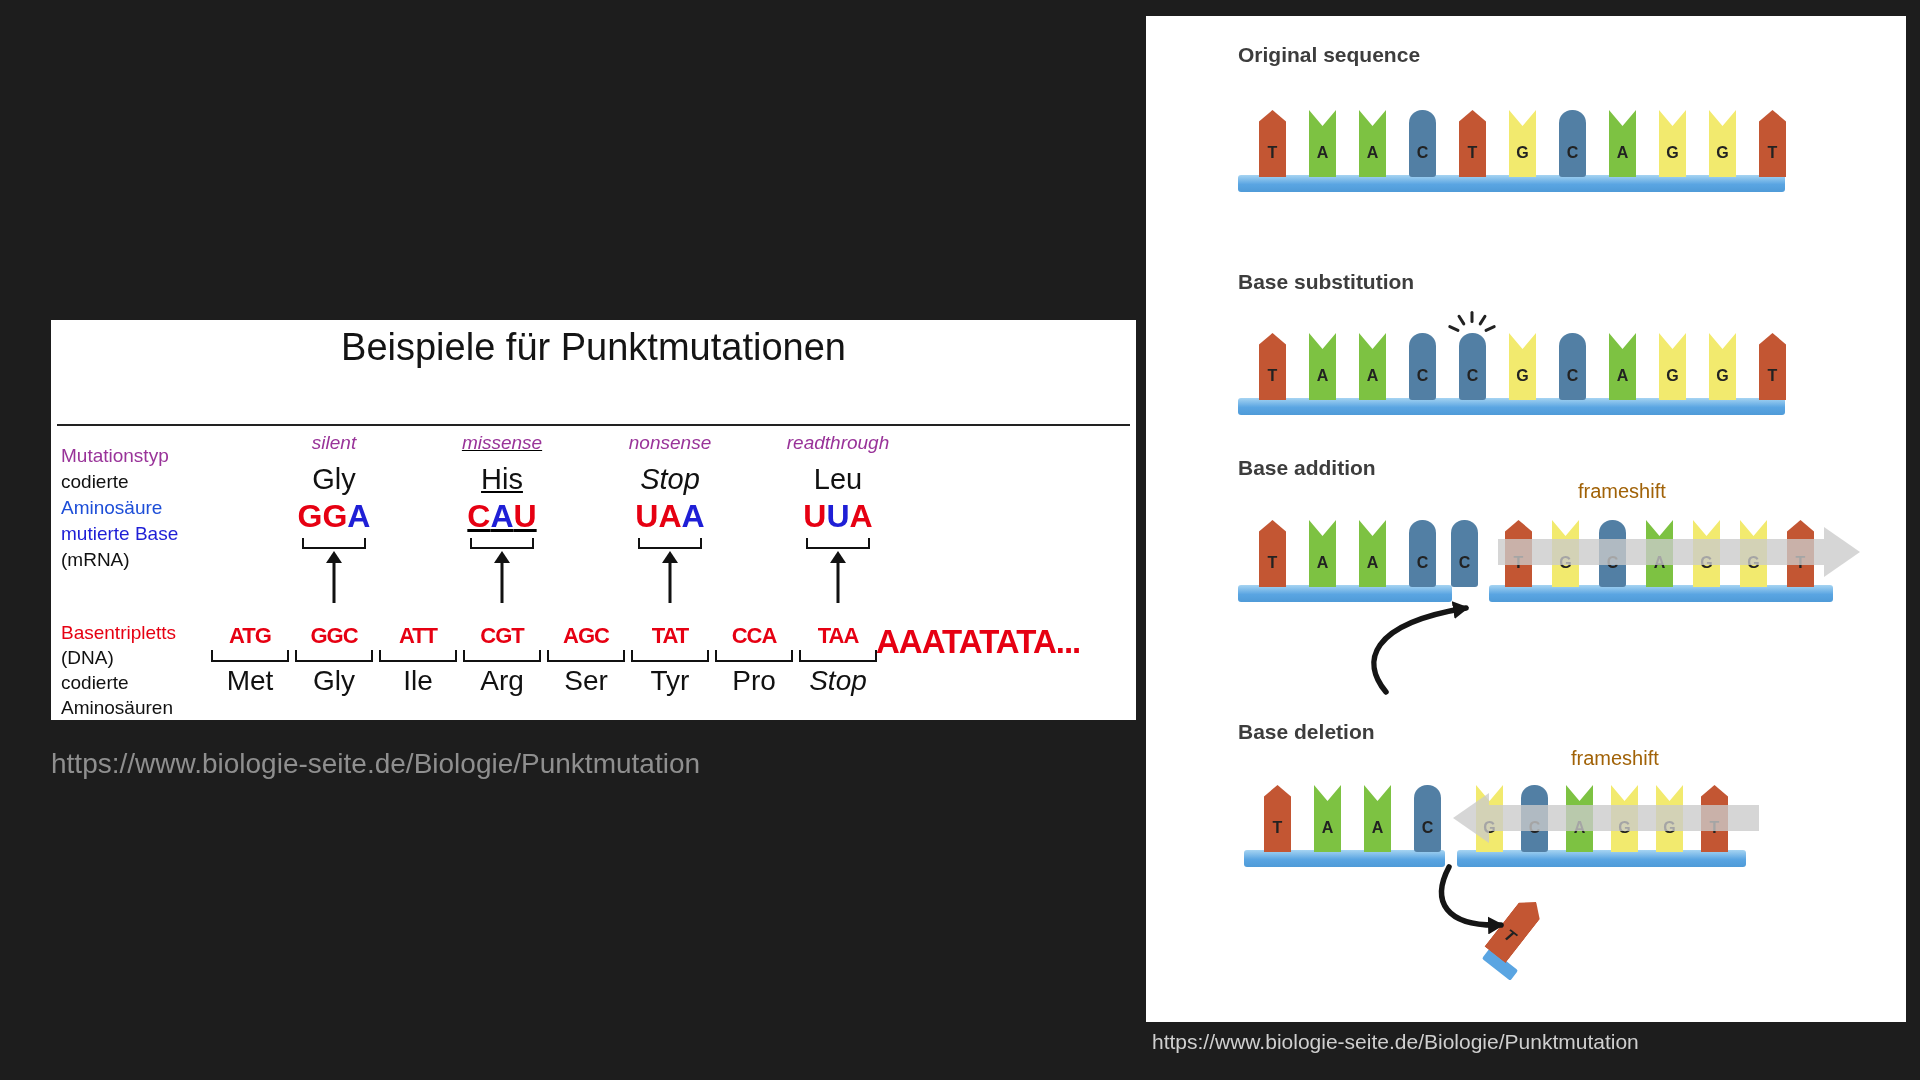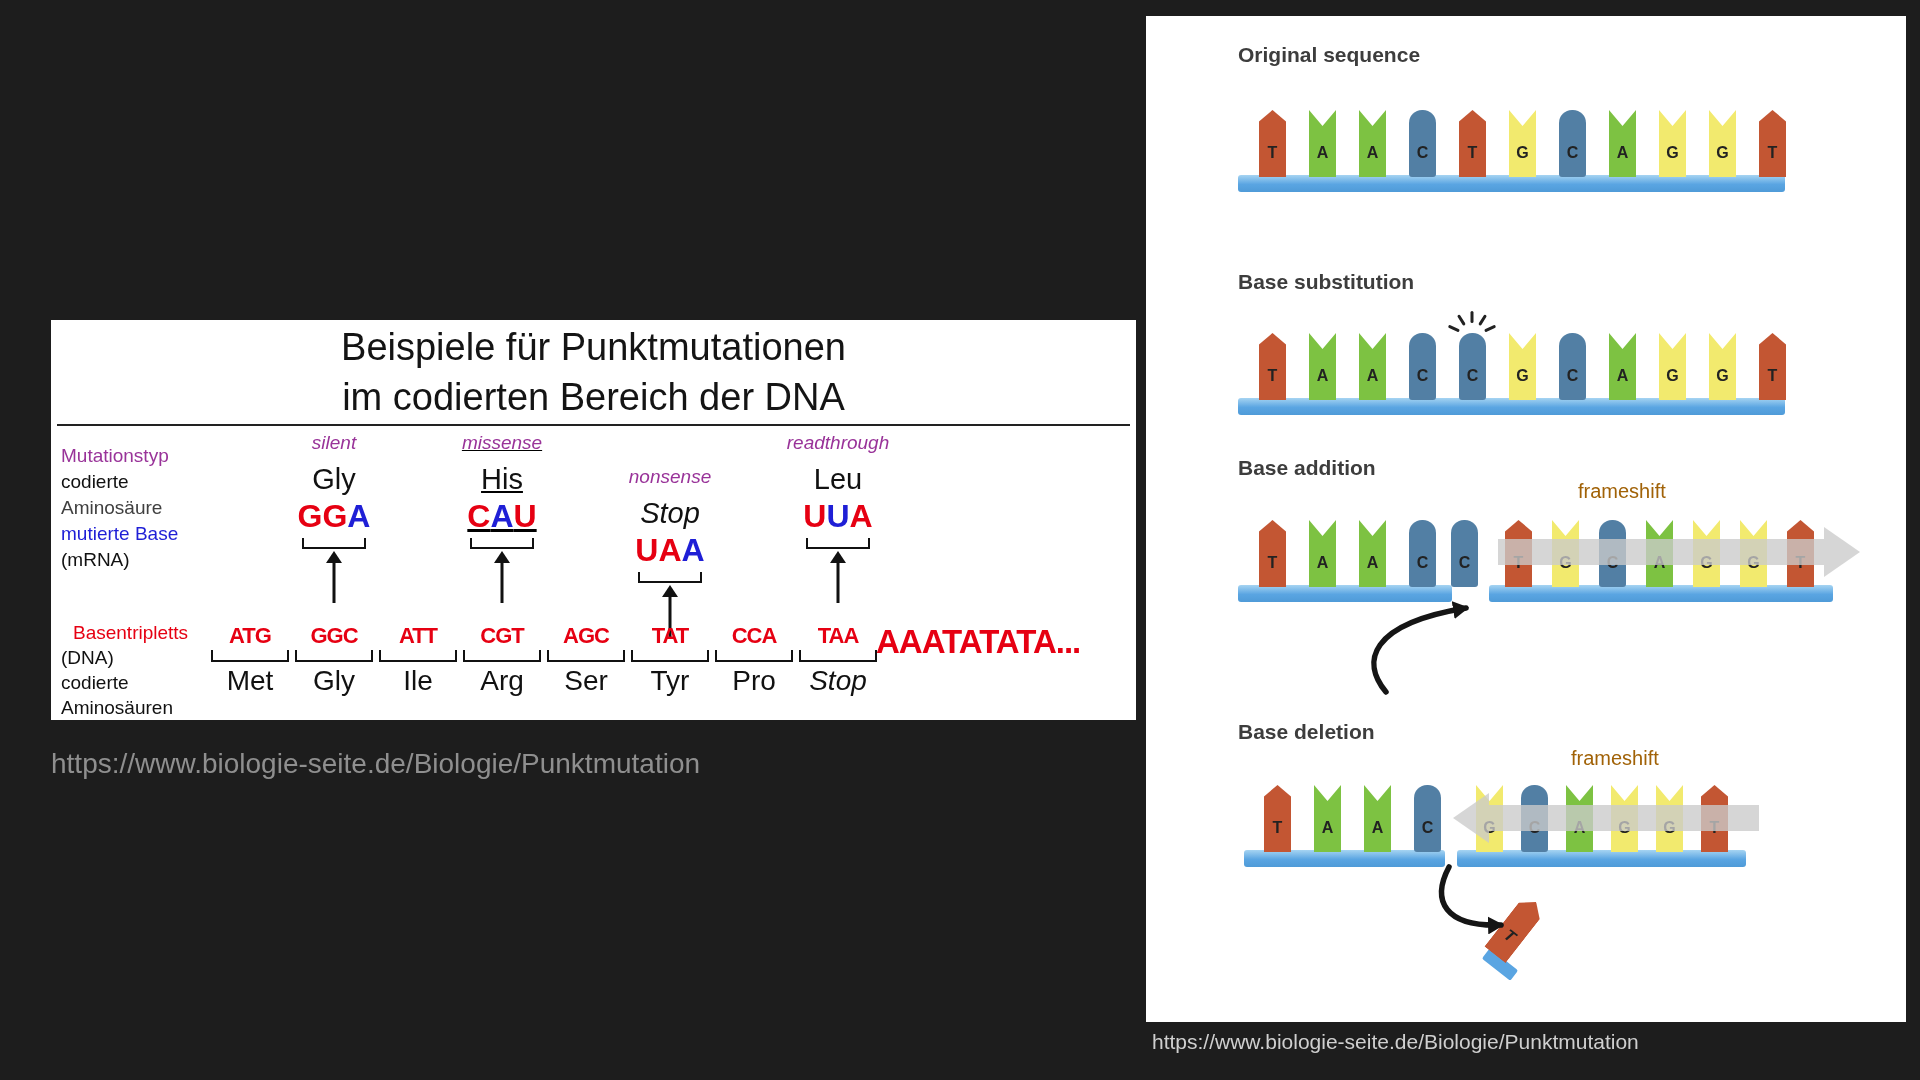--- a/index.html
+++ b/index.html
@@ -82,52 +82,51 @@
 </style>
 </head>
 <body>
 
 <div class="slide">
 
 
   <div class="left-panel">
     <div class="fig-title">
       <div>Beispiele für Punktmutationen</div>
-      <div>im codierten Bereich der DNA</div>
     </div>
     <div class="fig-rule"></div>
     <div class="labels-top" id="labels-top">
         <div class="fig-label" style="color: rgb(153, 51, 153);">Mutationstyp</div>
         <div class="fig-label" style="color: rgb(17, 17, 17);">codierte</div>
-        <div class="fig-label" style="color: #404040;">Aminosäure</div>
+        <div class="fig-label" style="color: #1d4ed8;">Aminosäure</div>
         <div class="fig-label" style="color: rgb(31, 31, 214);">mutierte Base</div>
         <div class="fig-label" style="color: rgb(17, 17, 17);">(mRNA)</div>
       </div>
     <div class="labels-bottom" id="labels-bottom">
-        <div class="fig-label" style="color: rgb(230, 0, 18); margin-left: 12px;">Basentripletts</div>
+        <div class="fig-label" style="color: rgb(230, 0, 18);">Basentripletts</div>
         <div class="fig-label" style="color: rgb(17, 17, 17);">(DNA)</div>
         <div class="fig-label" style="color: rgb(17, 17, 17);">codierte</div>
         <div class="fig-label" style="color: rgb(17, 17, 17);">Aminosäuren</div>
       </div>
     <div id="mutation-layer">
         <div class="mut-col" style="left: 218px;">
           <div class="mut-type">silent</div>
           <div class="mut-amino">Gly</div>
           <div class="mut-codon"><span class="c-red">G</span><span class="c-red">G</span><span class="c-blue">A</span></div>
           <div class="u-bracket mrna-bracket"></div>
           <div class="up-arrow"></div>
         </div>
         <div class="mut-col" style="left: 386px; text-decoration: underline;">
           <div class="mut-type">missense</div>
           <div class="mut-amino">His</div>
           <div class="mut-codon"><span class="c-red">C</span><span class="c-blue">A</span><span class="c-red">U</span></div>
           <div class="u-bracket mrna-bracket"></div>
           <div class="up-arrow"></div>
         </div>
-        <div class="mut-col" style="left: 554px; margin-top: 34px;">
+        <div class="mut-col" style="left: 554px;">
           <div class="mut-type">nonsense</div>
           <div class="mut-amino" style="font-style: italic;">Stop</div>
           <div class="mut-codon"><span class="c-red">U</span><span class="c-red">A</span><span class="c-blue">A</span></div>
           <div class="u-bracket mrna-bracket"></div>
           <div class="up-arrow"></div>
         </div>
         <div class="mut-col" style="left: 722px;">
           <div class="mut-type">readthrough</div>
           <div class="mut-amino">Leu</div>
           <div class="mut-codon"><span class="c-red">U</span><span class="c-blue">U</span><span class="c-red">A</span></div>

